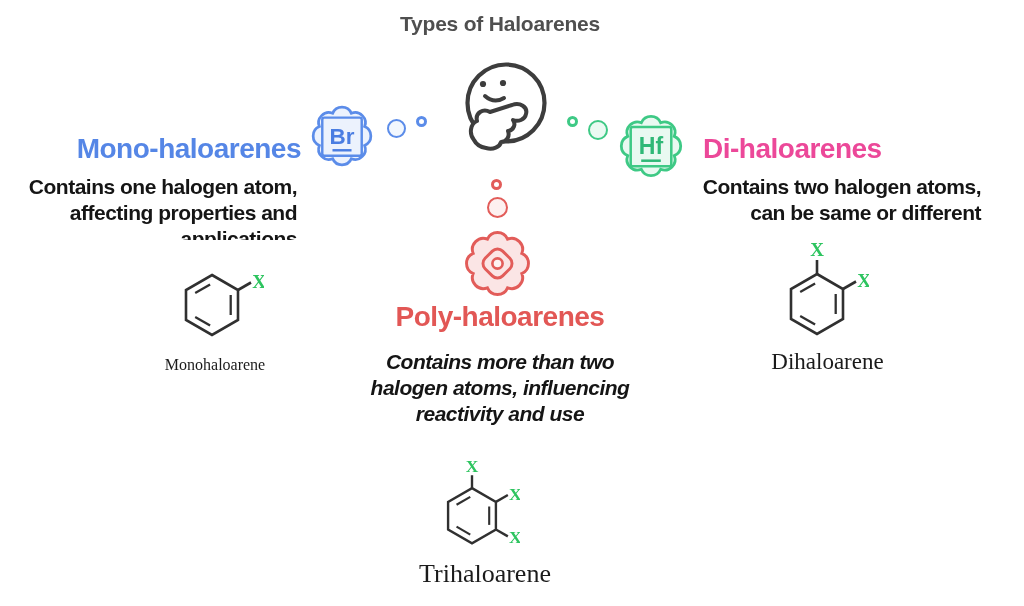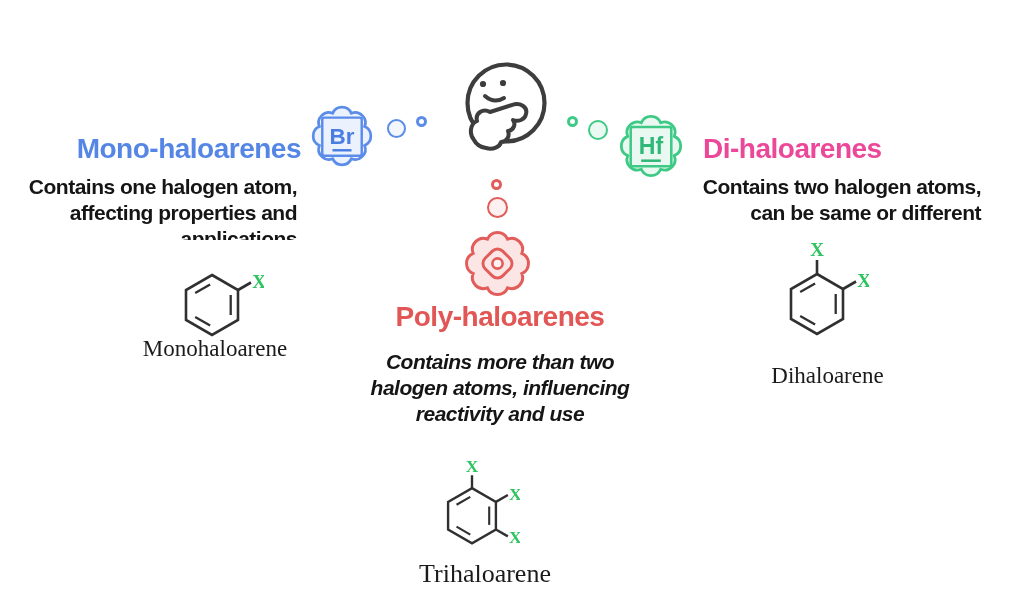--- a/index.html
+++ b/index.html
@@ -30,33 +30,34 @@
   .dot.r-sm{left:491px;top:179px;width:11px;height:11px;border:3px solid #e25c59;}
   .dot.r-lg{left:487px;top:197px;width:21px;height:21px;border:2.5px solid #e25c59;background:#fdf0f0;}
   .card{position:absolute;background:#ffffff;}
   .card-mono{left:110px;top:240px;width:210px;height:137px;}
   .card-di{left:752px;top:233px;width:151px;height:140px;}
   .card-tri{left:412px;top:447px;width:146px;height:151px;}
   .struct-label{
     position:absolute;left:0;width:100%;text-align:center;
     font-family:"Liberation Serif","DejaVu Serif",serif;color:#1b1b1b;
   }
-  .lbl-mono{top:96px;font-size:23px;}
-  .lbl-di{top:130px;font-size:23px;text-align:center;}
+  .lbl-mono{top:116px;font-size:16px;}
+  .lbl-di{top:116px;font-size:23px;text-align:center;}
   .lbl-tri{top:112px;font-size:26px;}
   svg{display:block;}
   svg text{font-weight:bold;}
   .x-label{font-family:"Liberation Serif","DejaVu Serif",serif;fill:#2dc45f;font-size:19px;}
   .el-sym{font-family:"Liberation Sans",sans-serif;font-size:33px;}
 </style>
 </head>
 <body>
 
 <div class="canvas">
 
+  <div class="abs title">Types of Haloarenes</div>
 
   <div class="abs" style="left:456px;top:58px;width:100px;height:100px;">
     <svg width="100" height="100" viewBox="0 0 100 100">
       <circle cx="50" cy="45" r="38.5" fill="none" stroke="#3d3d3d" stroke-width="4.2"></circle>
       <circle cx="27" cy="26" r="3.1" fill="#3d3d3d"></circle>
       <circle cx="47" cy="25" r="3.1" fill="#3d3d3d"></circle>
       <path d="M29,38 Q38,46 48,40" fill="none" stroke="#3d3d3d" stroke-width="4" stroke-linecap="round"></path>
       <path d="M18,82 C13,76 14,66 21,63 C19,55 27,50 34,54 L56,47
                C64,44 72,49 70,56 C69,62 62,64 57,62 C60,66 58,72 52,73
                C54,78 51,84 45,84 C44,89 37,92 30,90 C24,89 20,86 18,82 Z" fill="#ffffff" stroke="#3d3d3d" stroke-width="4" stroke-linejoin="round"></path>

